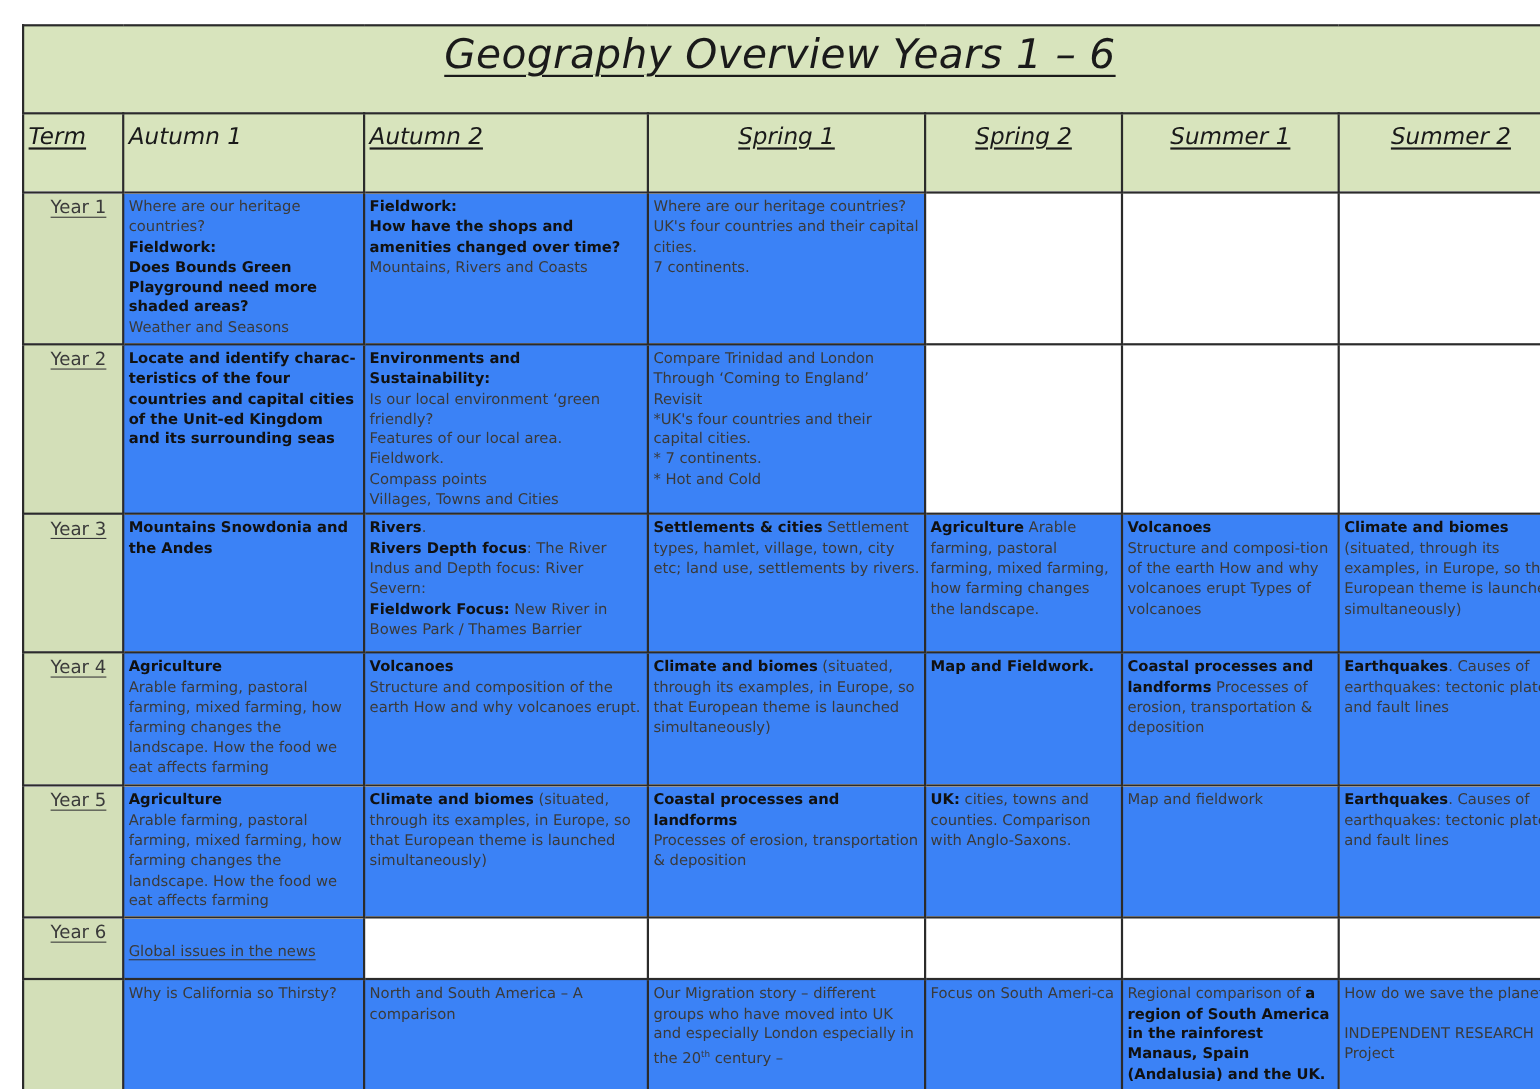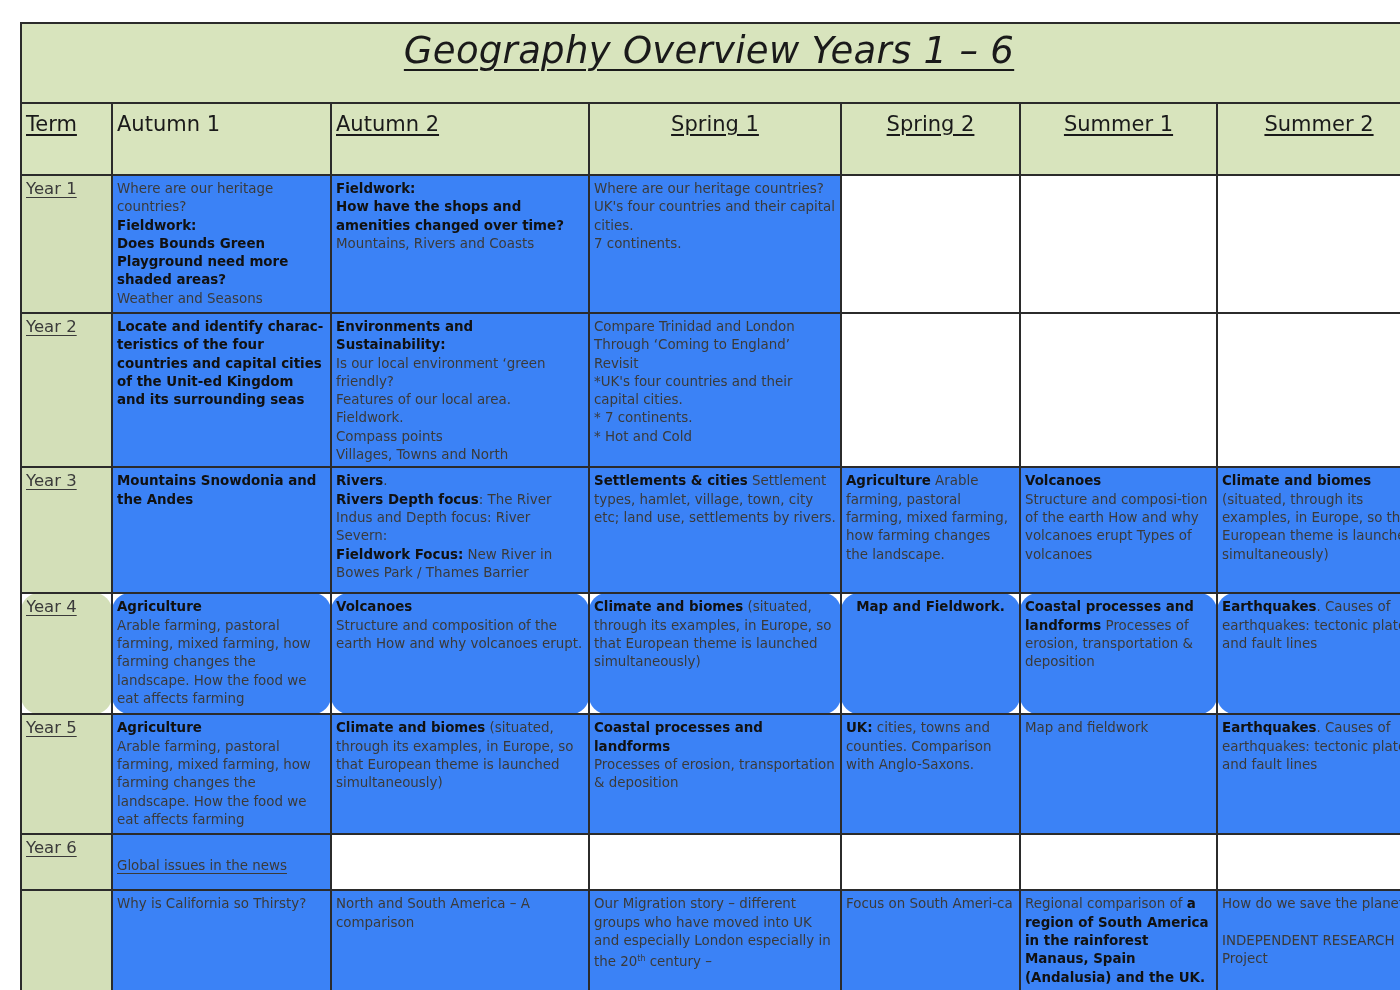--- a/index.html
+++ b/index.html
@@ -5,38 +5,38 @@
   html, body { margin: 0; padding: 0; background: #ffffff; }
   body { width: 1400px; height: 990px; position: relative; overflow: hidden;
          font-family: "DejaVu Sans", sans-serif; color: #3a3a3a; }
   .sheet { position: absolute; left: 20px; top: 22px; width: 1400px; }
   table { border-collapse: collapse; table-layout: fixed; width: 1400px; }
   td { border: 2px solid #2b2b2b; vertical-align: top; padding: 4px 4px 2px 4px;
        font-size: 13.4px; line-height: 18.3px; overflow: hidden; }
   .title-cell { background: #d8e4bd; height: 78px; text-align: center; vertical-align: middle; padding: 0; }
   .title { font-size: 37px; text-decoration: underline; text-decoration-thickness: 2px;
            text-underline-offset: 6px; color: #1a1a1a; letter-spacing: 0.3px; position: relative; top: -8px; left: -12px; font-style: italic; }
-  .hdr td { background: #d8e4bd; height: 60px; font-size: 21px; line-height: 24px; padding-top: 8px; color: #1a1a1a; }
+  .hdr td { background: #d8e4bd; height: 60px; font-size: 21px; line-height: 24px; padding-top: 8px; color: #1a1a1a; font-style: italic; }
   .hdr .u { text-decoration: underline; text-underline-offset: 3px; }
   .hdr .center { text-align: center; }
   .term { background: #d3dfb8; font-size: 16.5px; color: #3a3a3a; }
-  .term span { text-decoration: underline; text-underline-offset: 3px; }
+  .term span { text-decoration: underline; text-underline-offset: 3px; margin-left: 20px; }
   .fill { background: #3b82f6; }
   .empty { background: #ffffff; }
   b, .b { font-weight: bold; color: #111; }
   .ul { text-decoration: underline; text-underline-offset: 3px; }
   .r1 td { height: 130px; }
   .r2 td { height: 131px; }
   .r3 td { height: 118px; }
-  .r4 td { height: 113px; border-radius: 18px; }
+  .r4 td { height: 113px; }
   .r5 td { height: 112px; }
   .r6 td { height: 48px; }
   .r7 td { height: 94px; }
   sup { font-size: 8px; }
-  .center { text-align: center; }
+  .center { text-align: left; }
   .gap { height: 18px; }
 </style>
 </head>
 <body>
 
 <div class="sheet">
 <table>
   <colgroup>
     <col style="width:91px">
         <col style="width:219px">
@@ -89,21 +89,21 @@
     <td class="term"><span>Year 2</span></td>
     <td class="fill">
       <div class="b">Locate and identify charac-teristics of the four countries and capital cities of the Unit-ed Kingdom and its surrounding seas</div>
     </td>
     <td class="fill">
       <div class="b">Environments and Sustainability:</div>
       <div>Is our local environment ‘green friendly?</div>
       <div>Features of our local area.</div>
       <div>Fieldwork.</div>
       <div>Compass points</div>
-      <div>Villages, Towns and North</div>
+      <div>Villages, Towns and Cities</div>
     </td>
     <td class="fill">
       <div>Compare Trinidad and London</div>
       <div>Through ‘Coming to England’</div>
       <div>Revisit</div>
       <div>*UK's four countries and their capital cities.</div>
       <div>* 7 continents.</div>
       <div>* Hot and Cold</div>
     </td>
     <td class="empty"></td>

